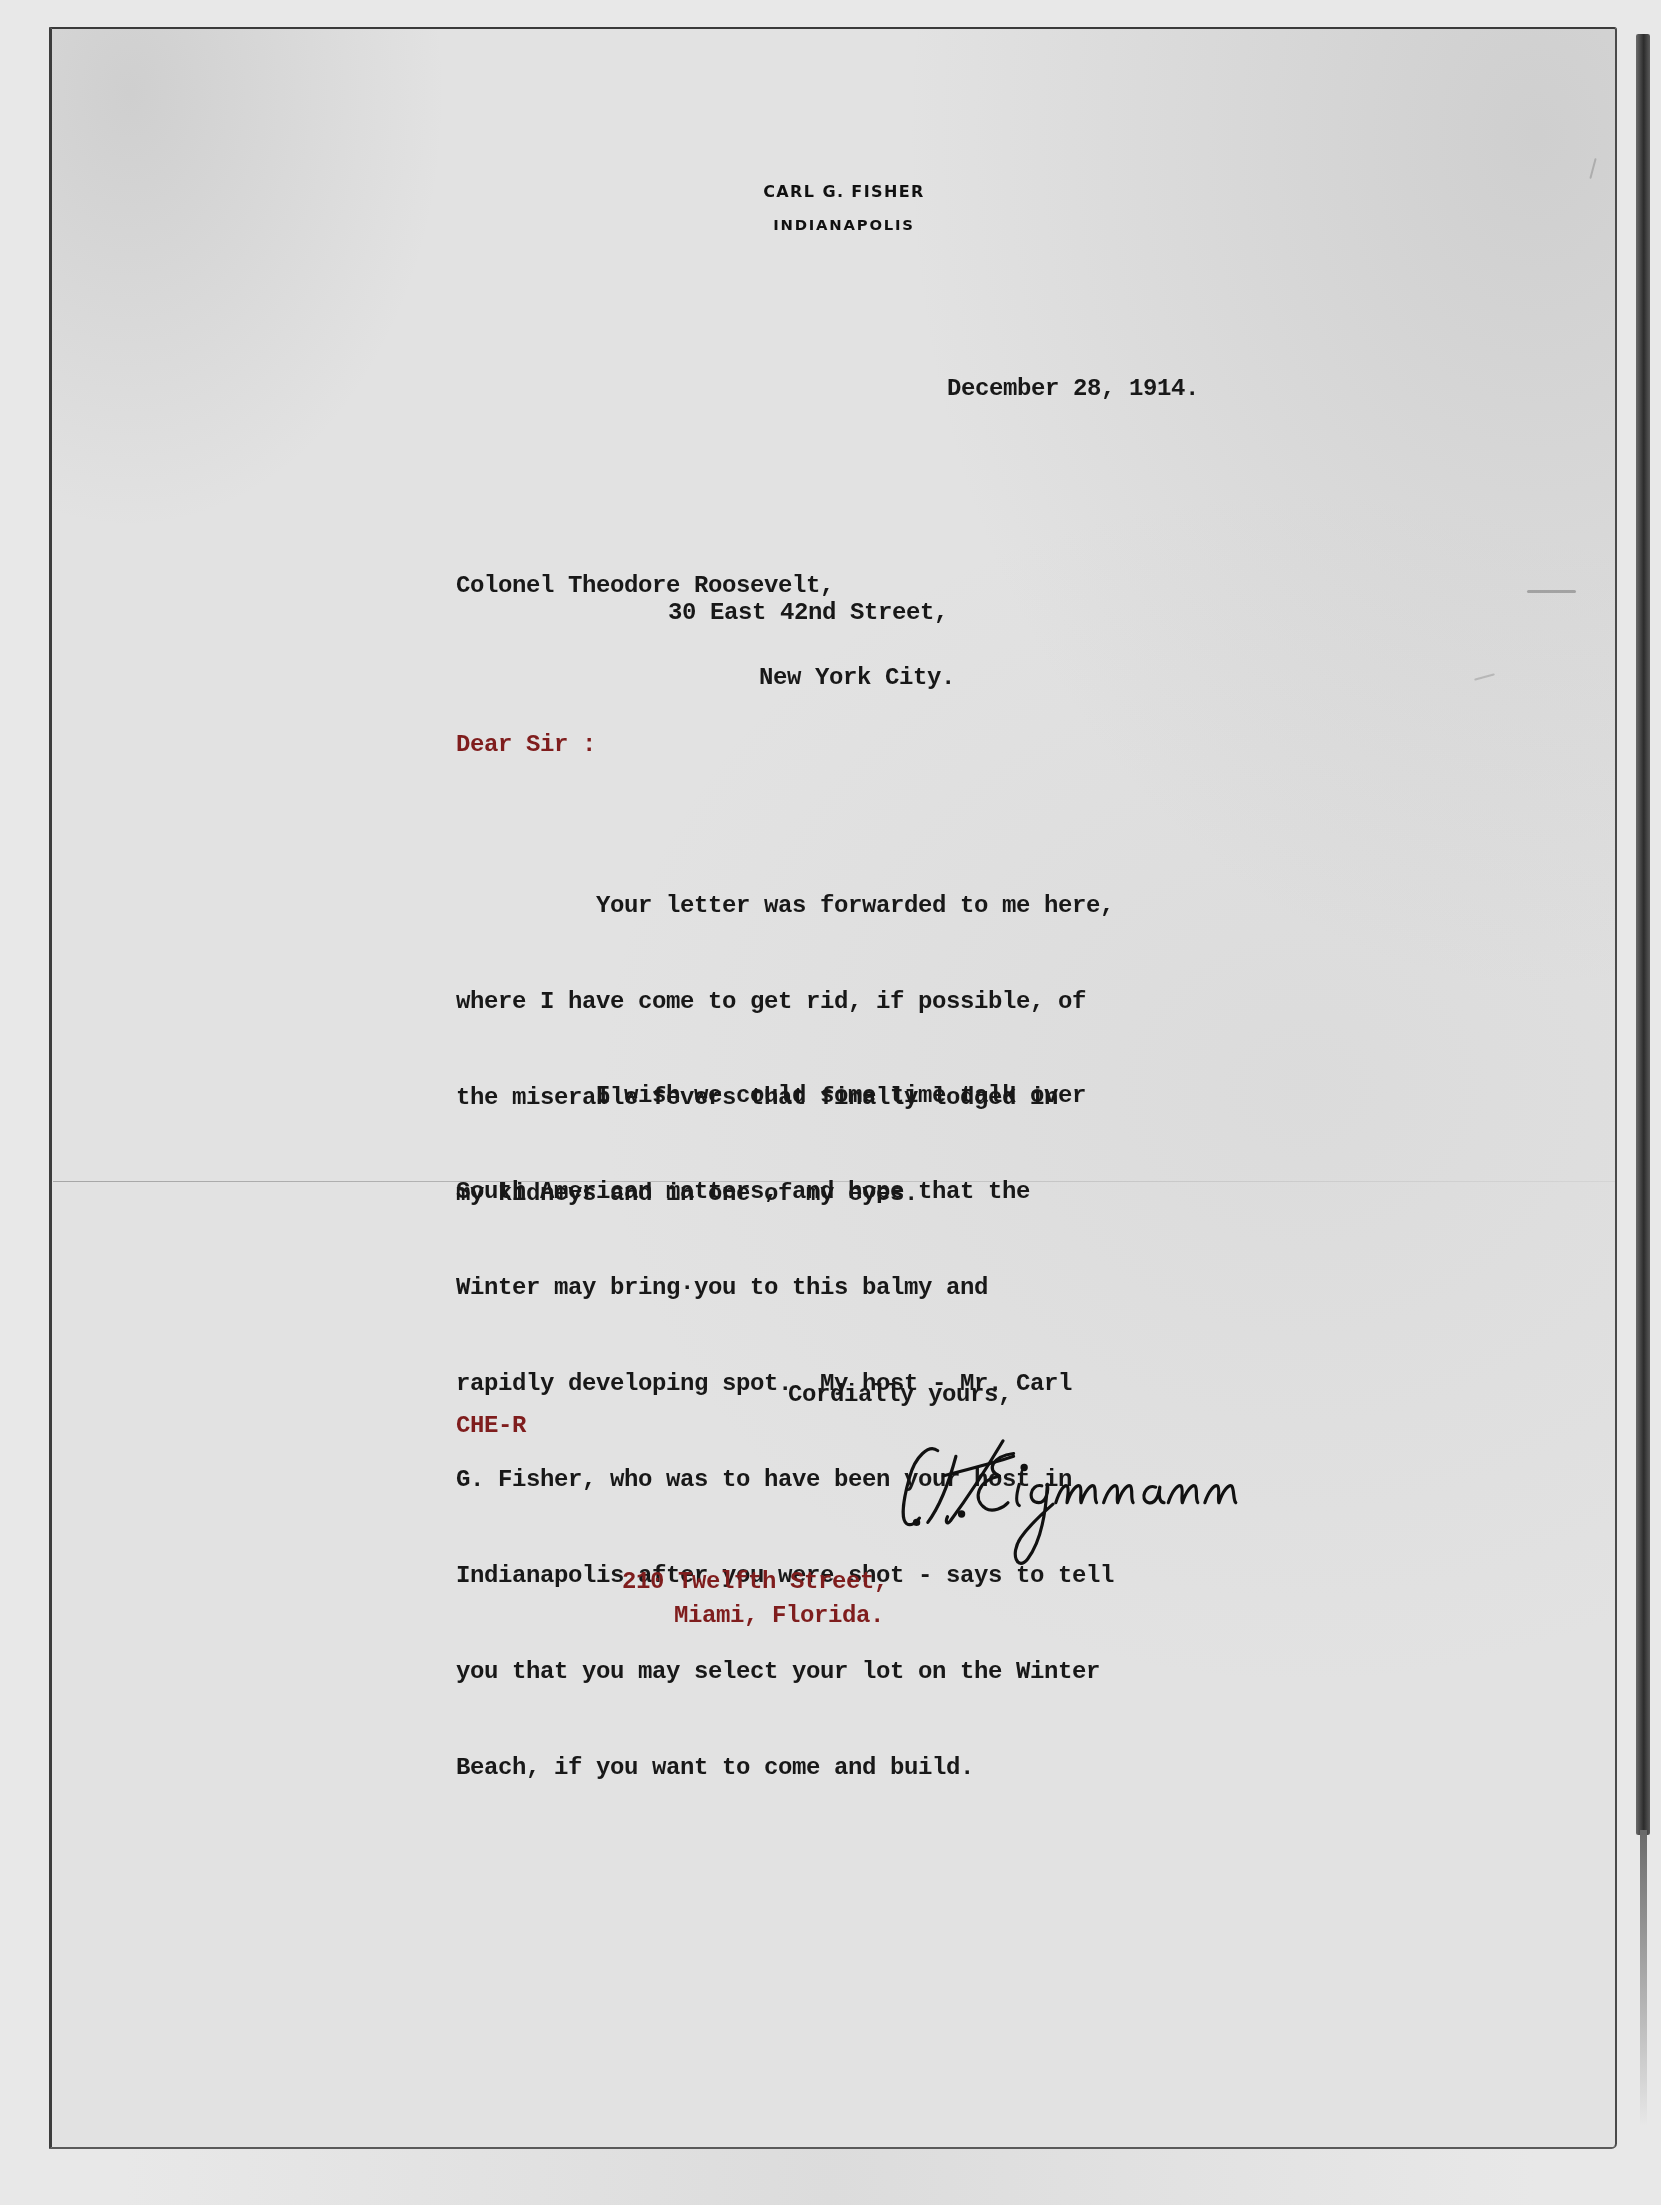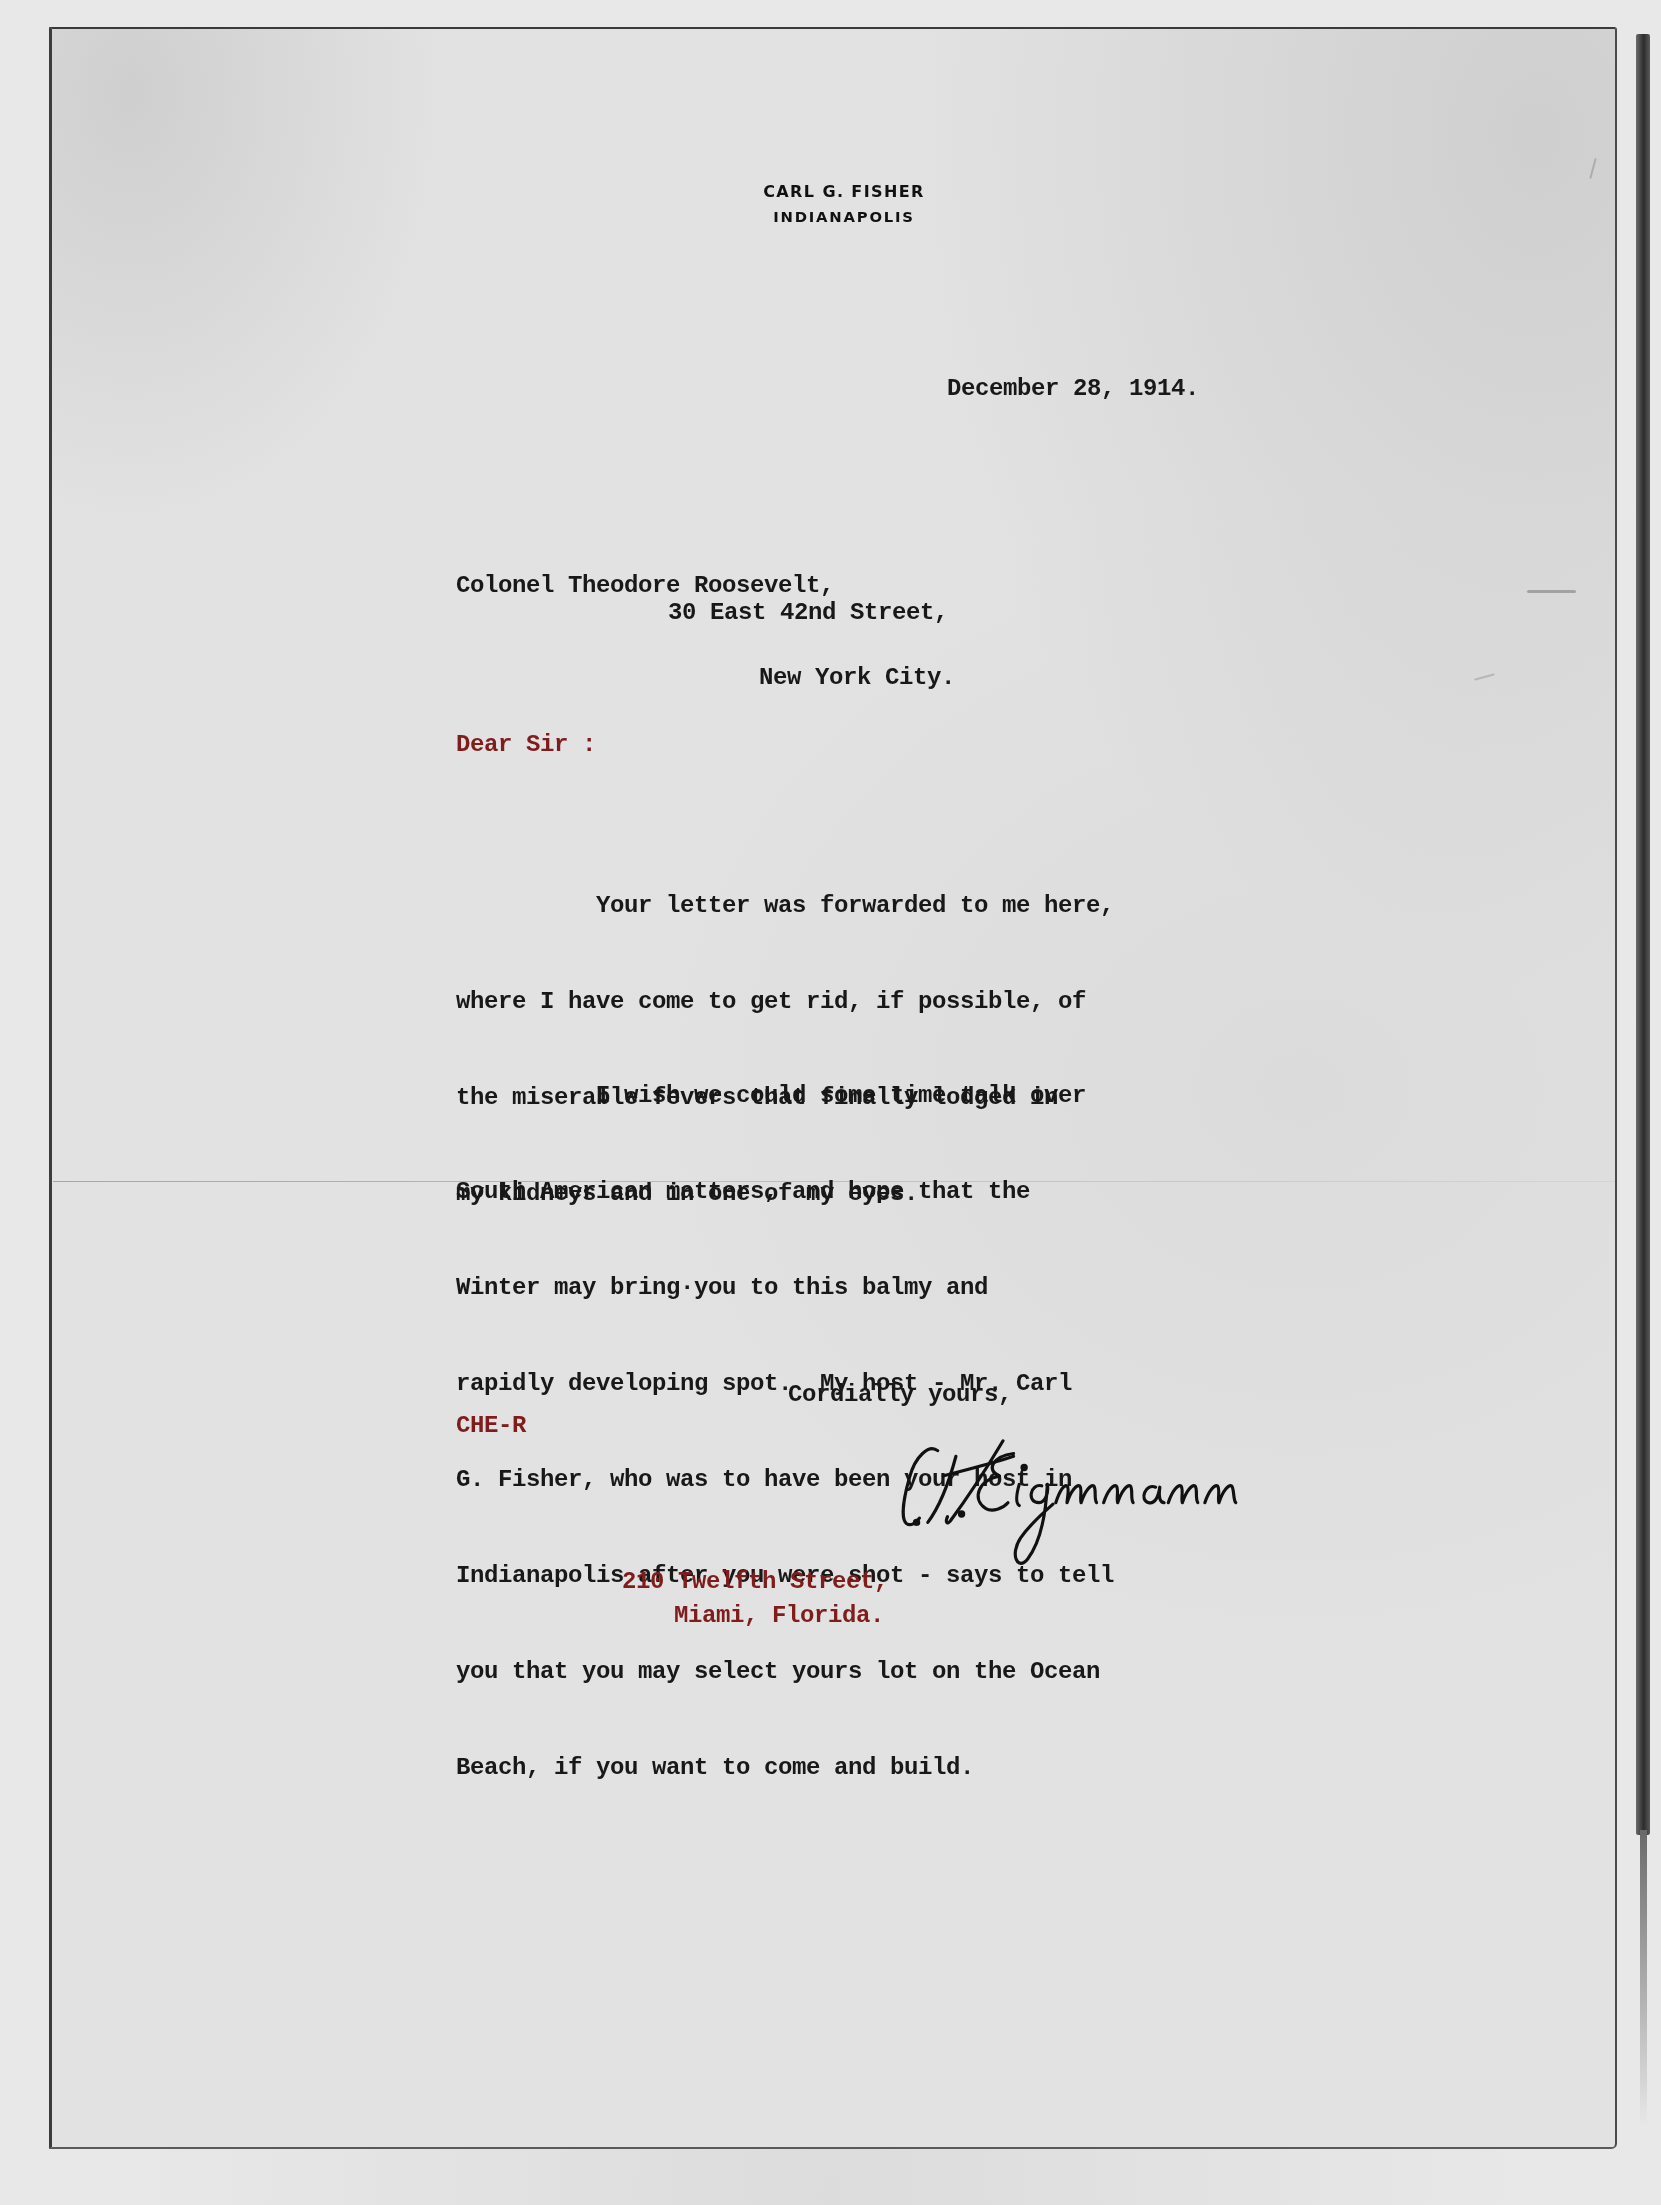--- a/index.html
+++ b/index.html
@@ -83,21 +83,21 @@
     .letterhead .name {
       position: absolute;
       top: 182px;
       left: 0;
       width: 100%;
       font-size: 16px;
       letter-spacing: 1.4px;
     }
     .letterhead .city {
       position: absolute;
-      top: 208px;
+      top: 216px;
       left: 0;
       width: 100%;
       font-size: 14.8px;
       letter-spacing: 1.8px;
     }
 
     
     .tw {
       position: absolute;
       font-family: "Liberation Mono", "DejaVu Sans Mono", monospace;
@@ -176,21 +176,21 @@
   <div>my kidneys and in one of my eyes.</div>
 </div>
 
 <div class="tw para2">
   <div>          I wish we could some time talk over</div>
   <div>South American matters, and hope that the</div>
   <div>Winter may bring·you to this balmy and</div>
   <div>rapidly developing spot.  My host - Mr. Carl</div>
   <div>G. Fisher, who was to have been your host in</div>
   <div>Indianapolis after you were shot - says to tell</div>
-  <div>you that you may select yours lot on the Ocean</div>
+  <div>you that you may select your lot on the Winter</div>
   <div>Beach, if you want to come and build.</div>
 </div>
 
 <div class="tw closing">Cordially yours,</div>
 <div class="tw light initials">CHE-R</div>
 
 <div class="signature">
   <span class="signature-text">C. H. Eigenmann</span>
   <svg width="450" height="141" viewBox="0 0 640 200">
     <g fill="none" stroke="#111" stroke-width="4.5" stroke-linecap="round" stroke-linejoin="round">

